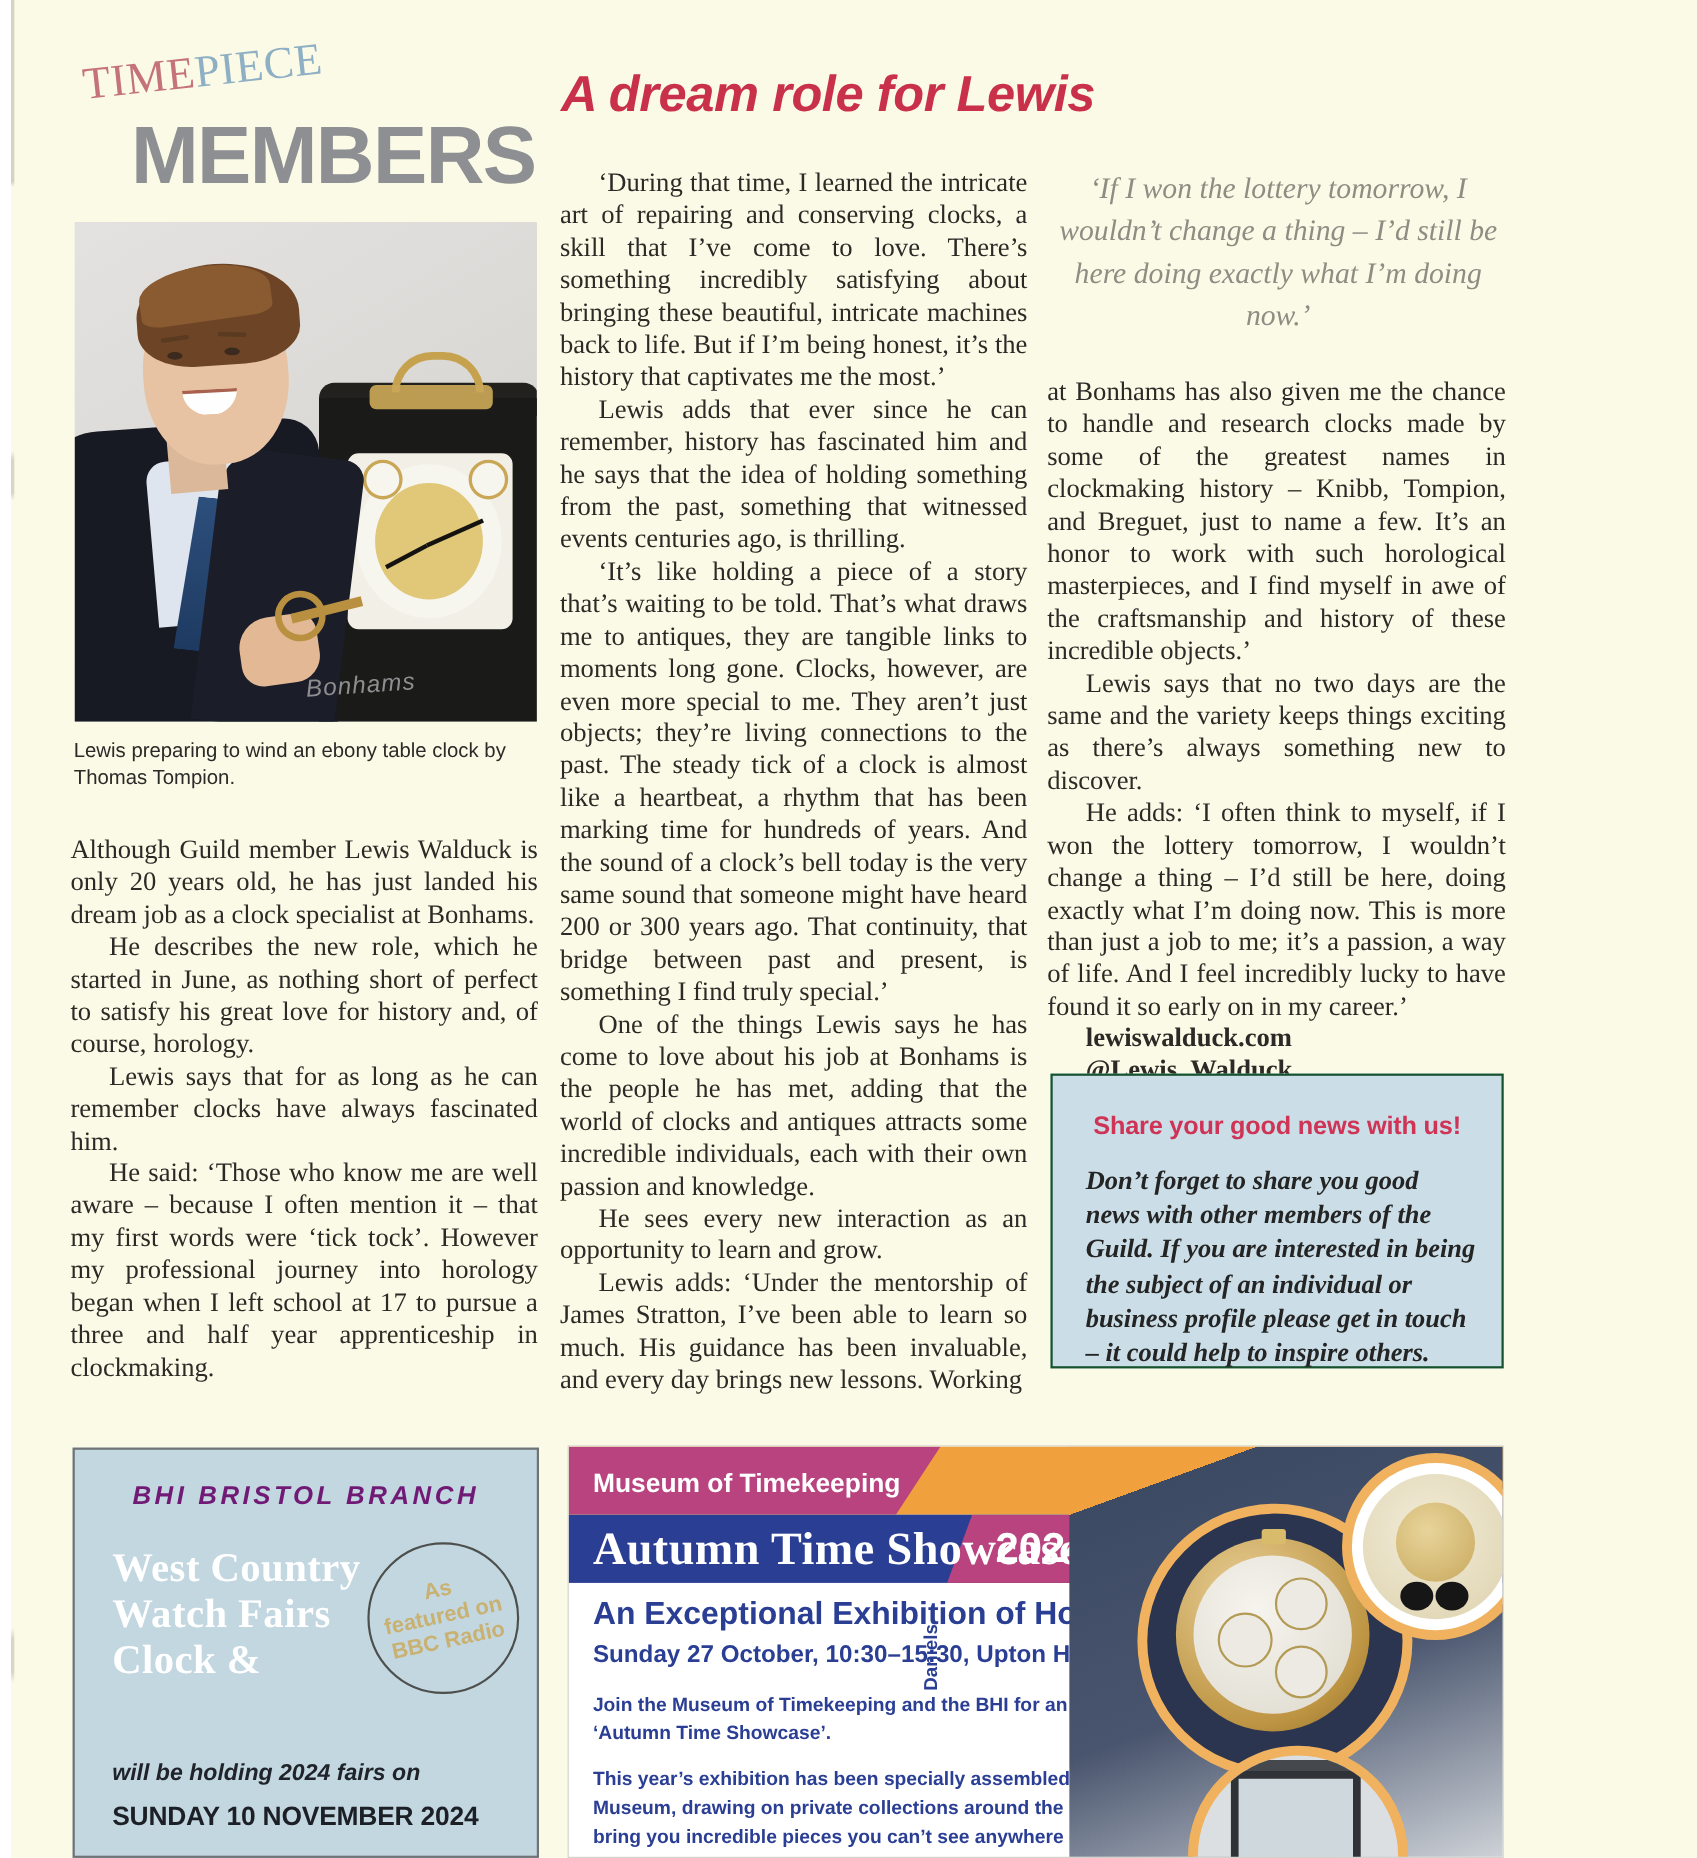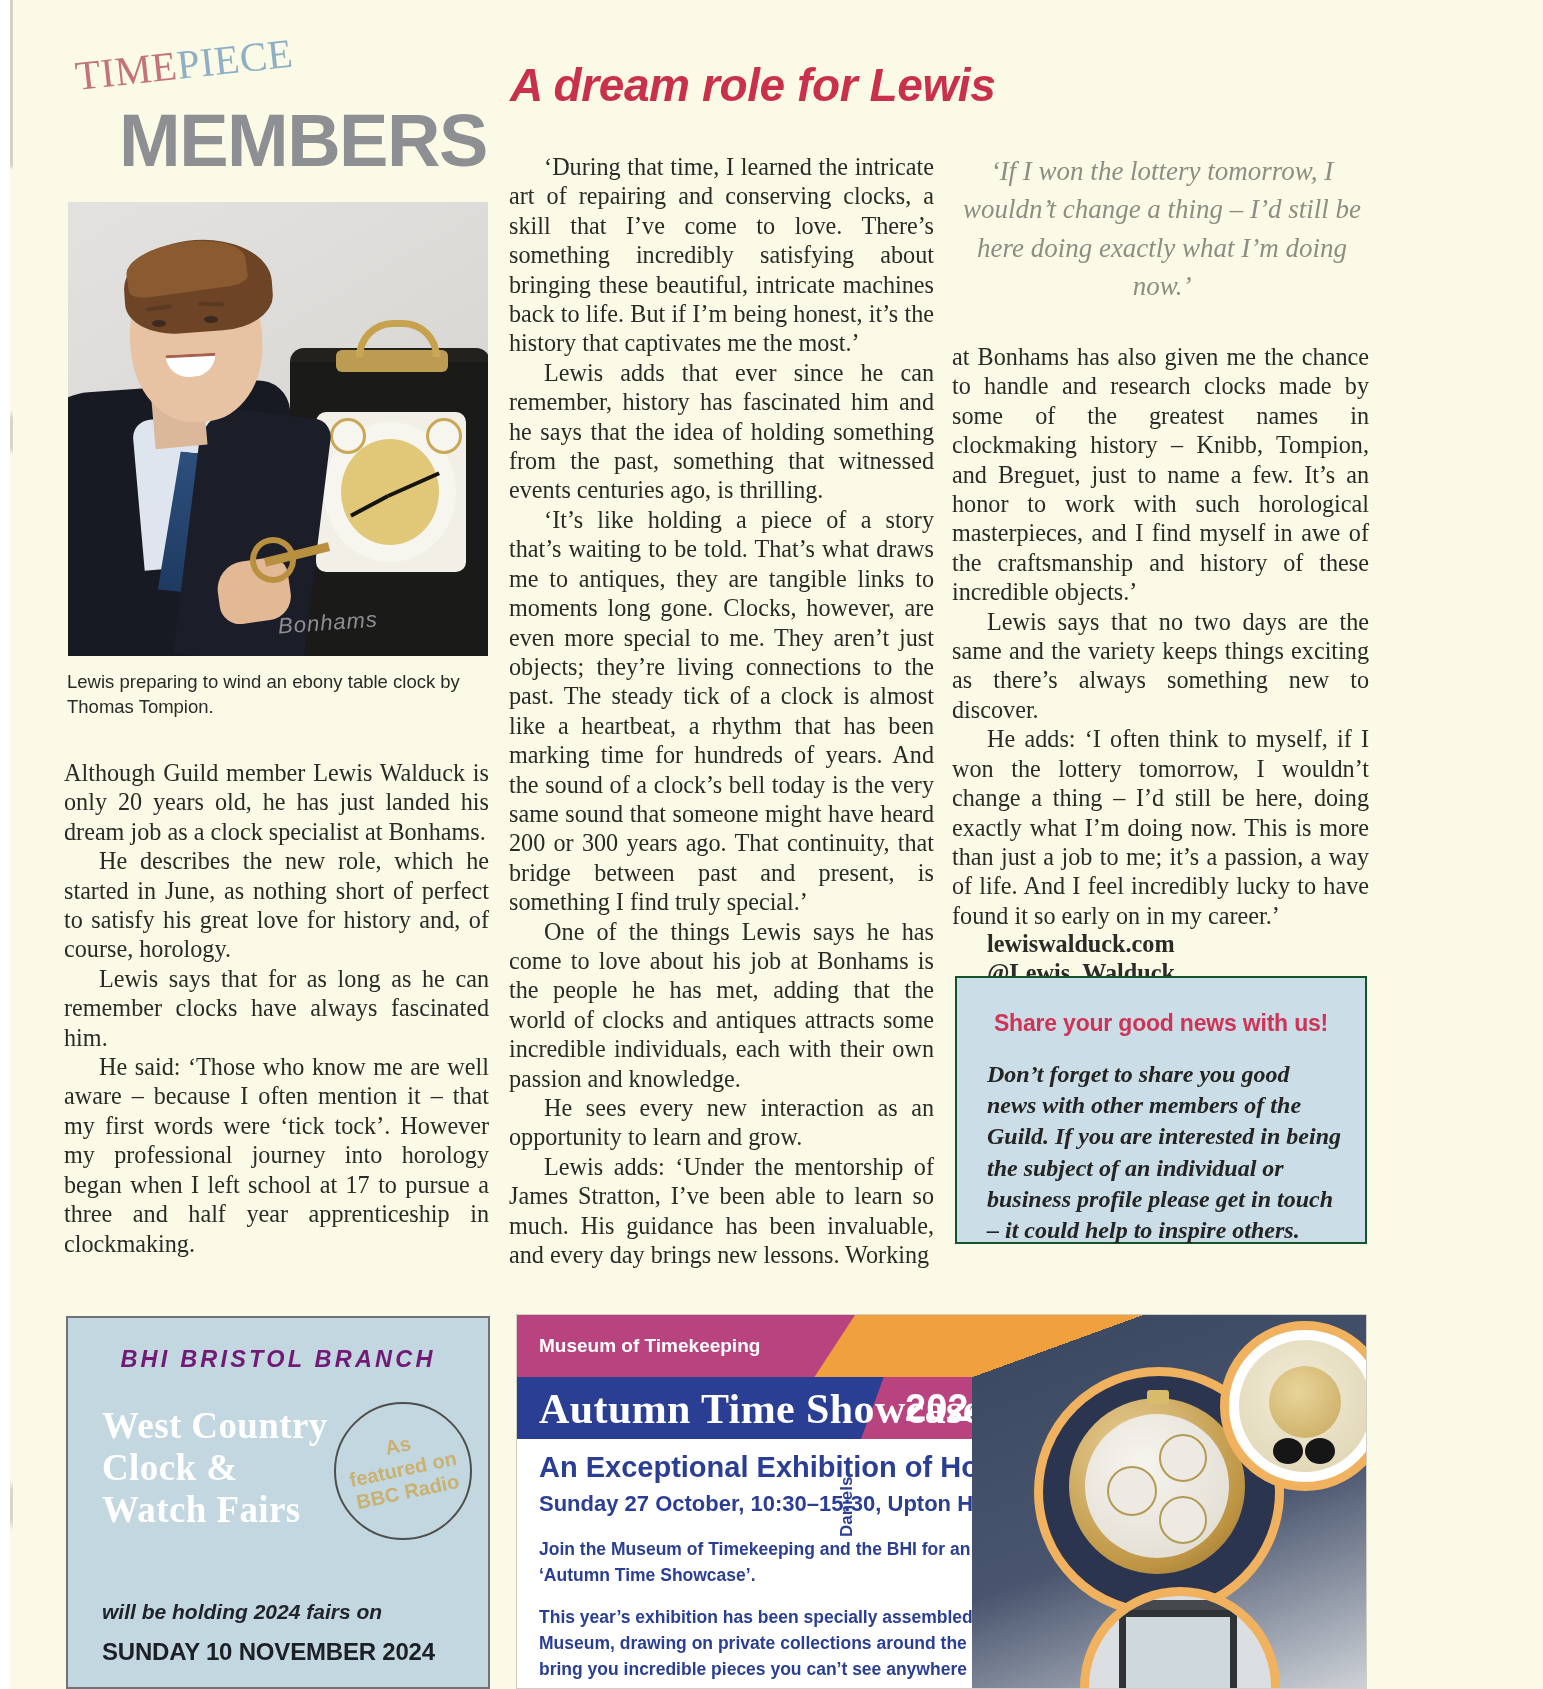--- a/index.html
+++ b/index.html
@@ -206,21 +206,21 @@
     background: #ffffff; overflow: hidden; border:1px solid #cfcfc6;
     box-sizing: border-box;
   }
   .au-orange { position: absolute; left: 0; top: 0; width: 851px; height: 62px;
     background: #f0a03c; }
   .au-magenta { position: absolute; left: 0; top: 0; width: 338px; height: 62px;
     background: #b8437f; clip-path: polygon(0 0, 100% 0, 88% 100%, 0 100%); }
   .au-museum {
     position: absolute; left: 22px; top: 20px;
     font-family: "Liberation Sans", sans-serif; font-weight: bold;
-    font-size: 19px; color: #ffffff;
+    font-size: 24px; color: #ffffff;
   }
   .au-navy { position: absolute; left: 0; top: 62px; width: 851px; height: 62px;
     background: #2a3e94; }
   .au-2024box { position: absolute; left: 344px; top: 62px; width: 175px; height: 62px;
     background: #b8437f; clip-path: polygon(13% 0, 100% 0, 87% 100%, 0 100%); }
   .au-title {
     position: absolute; left: 22px; top: 70px;
     font-family: "Liberation Serif", serif; font-weight: bold;
     font-size: 42px; color: #ffffff; letter-spacing: 0.4px;
   }
@@ -366,22 +366,22 @@
 
 <div class="sharebox">
   <div class="sharebox-title">Share your good news with us!</div>
   <div class="sharebox-body">Don’t forget to share you good news with other members of the Guild. If you are interested in being the subject of an individual or business profile please get in touch – it could help to inspire others.</div>
 </div>
 
 <div class="bhi">
   <div class="bhi-brand">BHI BRISTOL BRANCH</div>
   <div class="bhi-main">
     <div>West Country</div>
+    <div>Watch Fairs</div>
     <div>Clock &amp;</div>
-    <div>Watch Fairs</div>
   </div>
   <div class="bhi-badge">
     <div class="bhi-badge-txt">
       <div>As</div>
       <div>featured on</div>
       <div>BBC Radio</div>
     </div>
   </div>
   <div class="bhi-sub">will be holding 2024 fairs on</div>
   <div class="bhi-date">SUNDAY 10 NOVEMBER 2024</div>

